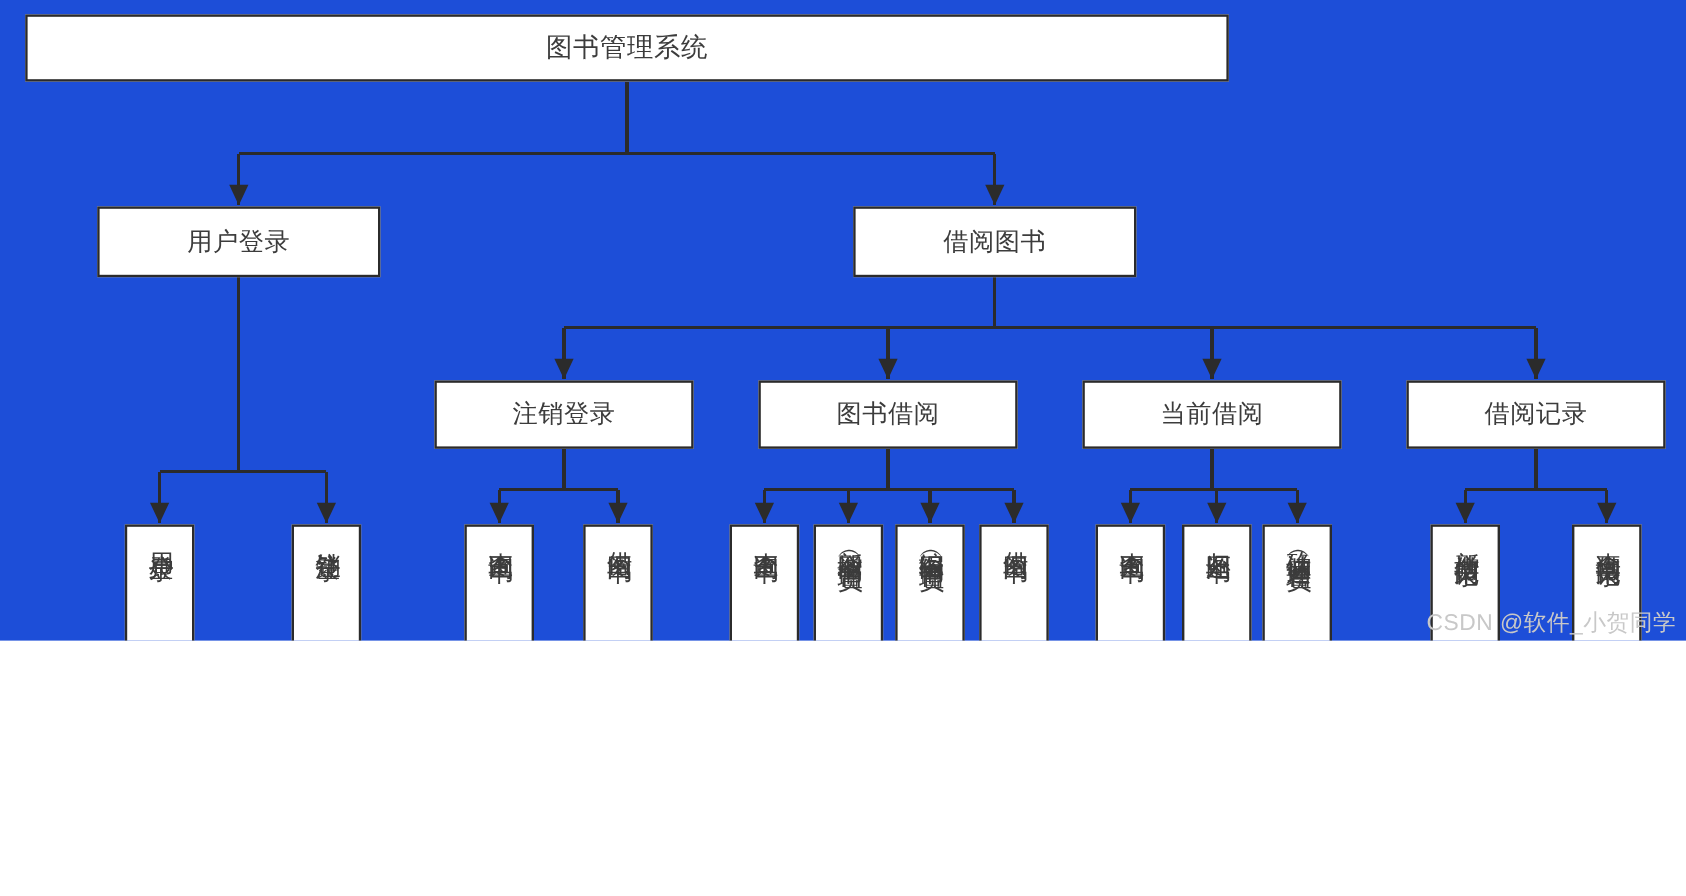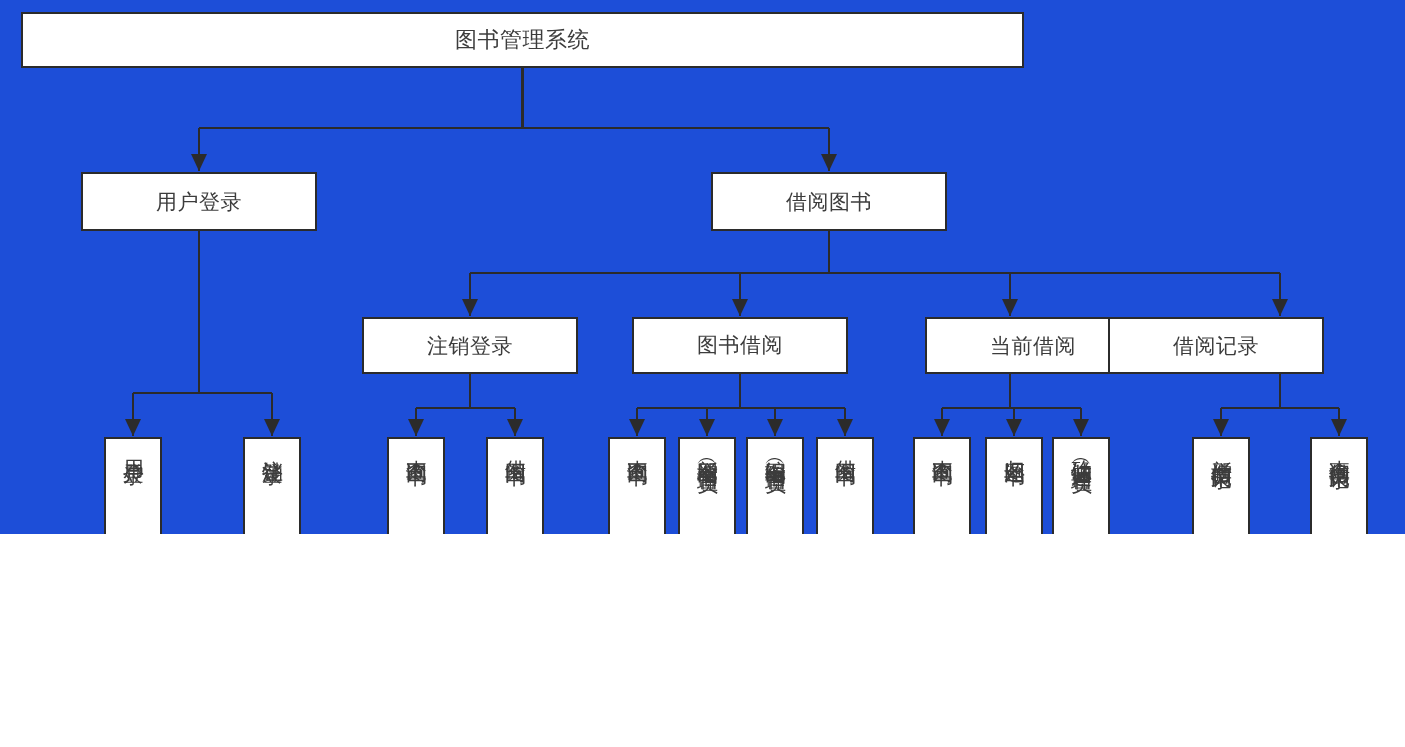--- a/index.html
+++ b/index.html
@@ -139,24 +139,24 @@
       </div>
       <div class="node branch" style="left: 711px; top: 172px; width: 236px; height: 59px; border-color: rgb(43, 43, 43); background: rgb(255, 255, 255);">
         <span class="label" style="color: rgb(60, 60, 60);">借阅图书</span>
       </div>
       <div class="node branch" style="left: 362px; top: 317px; width: 216px; height: 57px; border-color: rgb(43, 43, 43); background: rgb(255, 255, 255);">
         <span class="label" style="color: rgb(60, 60, 60);">注销登录</span>
       </div>
       <div class="node branch" style="left: 632px; top: 317px; width: 216px; height: 57px; border-color: rgb(43, 43, 43); background: rgb(255, 255, 255);">
         <span class="label" style="color: rgb(60, 60, 60); font-family: Liberation Serif, serif;">图书借阅</span>
       </div>
-      <div class="node branch" style="left: 925px; top: 317px; width: 216px; height: 57px; border-color: rgb(43, 43, 43); background: rgb(255, 255, 255);">
+      <div class="node branch" style="left: 902px; top: 317px; width: 216px; height: 57px; border-color: rgb(43, 43, 43); background: rgb(255, 255, 255);">
         <span class="label" style="color: rgb(60, 60, 60);">当前借阅</span>
       </div>
-      <div class="node branch" style="left: 1108px; top: 317px; width: 216px; height: 57px; border-color: rgb(43, 43, 43); background: rgb(255, 255, 255);">
+      <div class="node branch" style="left: 1172px; top: 317px; width: 216px; height: 57px; border-color: rgb(43, 43, 43); background: rgb(255, 255, 255);">
         <span class="label" style="color: rgb(60, 60, 60);">借阅记录</span>
       </div>
       <div class="node leaf" style="left: 104px; top: 437px; width: 58px; height: 298px; border-color: rgb(43, 43, 43); background: rgb(255, 255, 255);">
         <span class="label" style="color: rgb(60, 60, 60);">用户登录</span>
       </div>
       <div class="node leaf" style="left: 243px; top: 437px; width: 58px; height: 298px; border-color: rgb(43, 43, 43); background: rgb(255, 255, 255);">
         <span class="label" style="color: rgb(60, 60, 60);">注销登录</span>
       </div>
       <div class="node leaf" style="left: 387px; top: 437px; width: 58px; height: 298px; border-color: rgb(43, 43, 43); background: rgb(255, 255, 255);">
         <span class="label" style="color: rgb(60, 60, 60);">查询图书</span>
@@ -186,14 +186,15 @@
         <span class="label" style="color: rgb(60, 60, 60);">确认归还（管理员）</span>
       </div>
       <div class="node leaf" style="left: 1192px; top: 437px; width: 58px; height: 298px; border-color: rgb(43, 43, 43); background: rgb(255, 255, 255);">
         <span class="label" style="color: rgb(60, 60, 60);">新增借阅记录</span>
       </div>
       <div class="node leaf" style="left: 1310px; top: 437px; width: 58px; height: 298px; border-color: rgb(43, 43, 43); background: rgb(255, 255, 255);">
         <span class="label" style="color: rgb(60, 60, 60);">查询借阅记录</span>
       </div>
     </div>
 
+  <div id="watermark">CSDN @软件_小贺同学</div>
 
 </div>
 
 </body></html>

